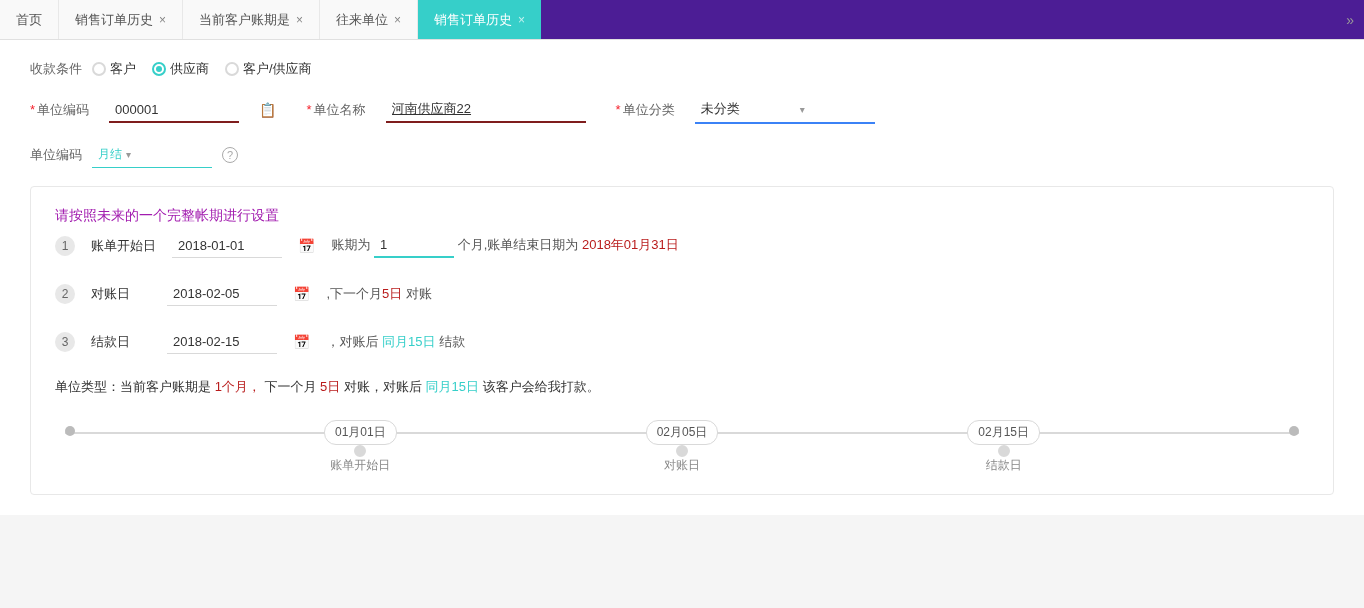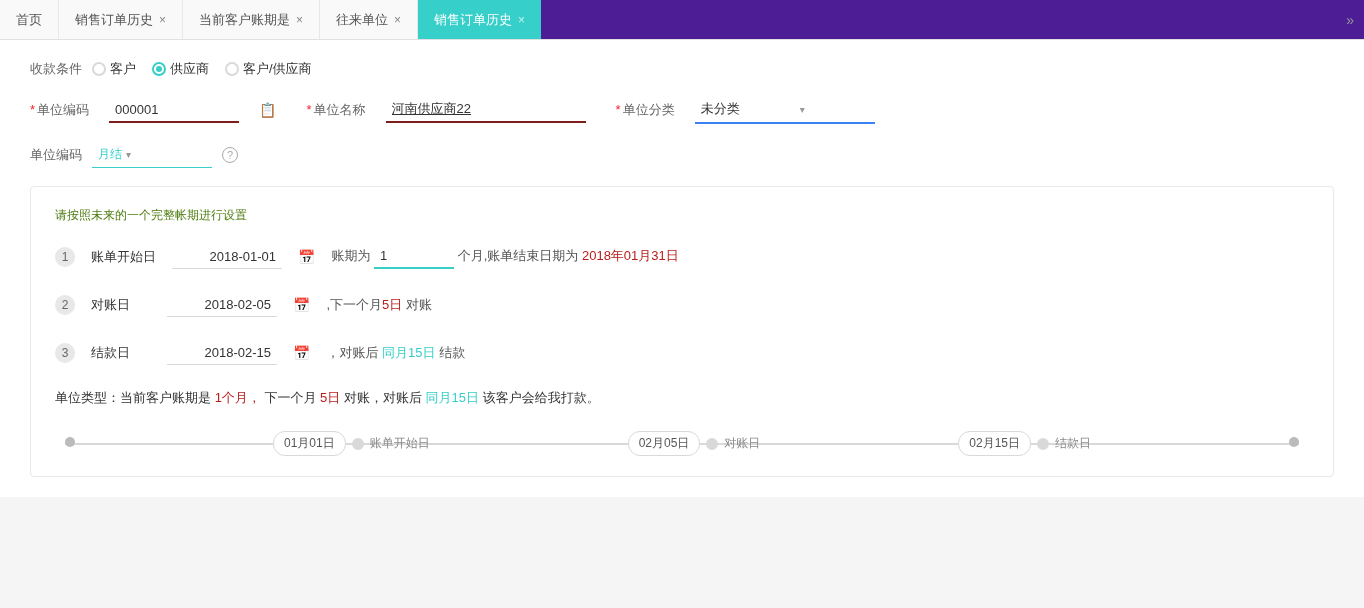--- a/index.html
+++ b/index.html
@@ -162,23 +162,23 @@
     }
 
     
     .period-box {
       border: 1px solid #e8e8e8;
       border-radius: 4px;
       padding: 20px 24px;
       margin-top: 10px;
     }
     .period-title {
-      font-size: 12px;
-      color: #4d7c0f;
-      margin-bottom: 20px;
+      font-size: 14px;
+      color: #a21caf;
+      margin-bottom: 8px;
     }
     .period-row {
       display: flex;
       align-items: center;
       margin-bottom: 24px;
       gap: 16px;
     }
     .period-num {
       width: 20px;
       height: 20px;
@@ -199,21 +199,20 @@
     }
     .period-date-input {
       border: none;
       border-bottom: 1px solid #d9d9d9;
       outline: none;
       padding: 4px 6px;
       font-size: 13px;
       color: #333;
       background: transparent;
       width: 110px;
-      text-align: right;
     }
     .period-month-input {
       border: none;
       border-bottom: 2px solid #36cfc9;
       outline: none;
       padding: 4px 6px;
       font-size: 13px;
       color: #333;
       background: transparent;
       width: 80px;
@@ -254,23 +253,22 @@
     .timeline-items {
       display: flex;
       align-items: flex-start;
       width: 100%;
       justify-content: space-between;
       position: relative;
       z-index: 1;
     }
     .timeline-node {
       display: flex;
-      flex-direction: row;
-      align-items: center;
-      gap: 6px;
+      flex-direction: column;
+      align-items: center;
       justify-content: center;
     }
     .timeline-dot {
       width: 12px;
       height: 12px;
       border-radius: 50%;
       background: #d9d9d9;
       border: 2px solid #d9d9d9;
       flex-shrink: 0;
     }

